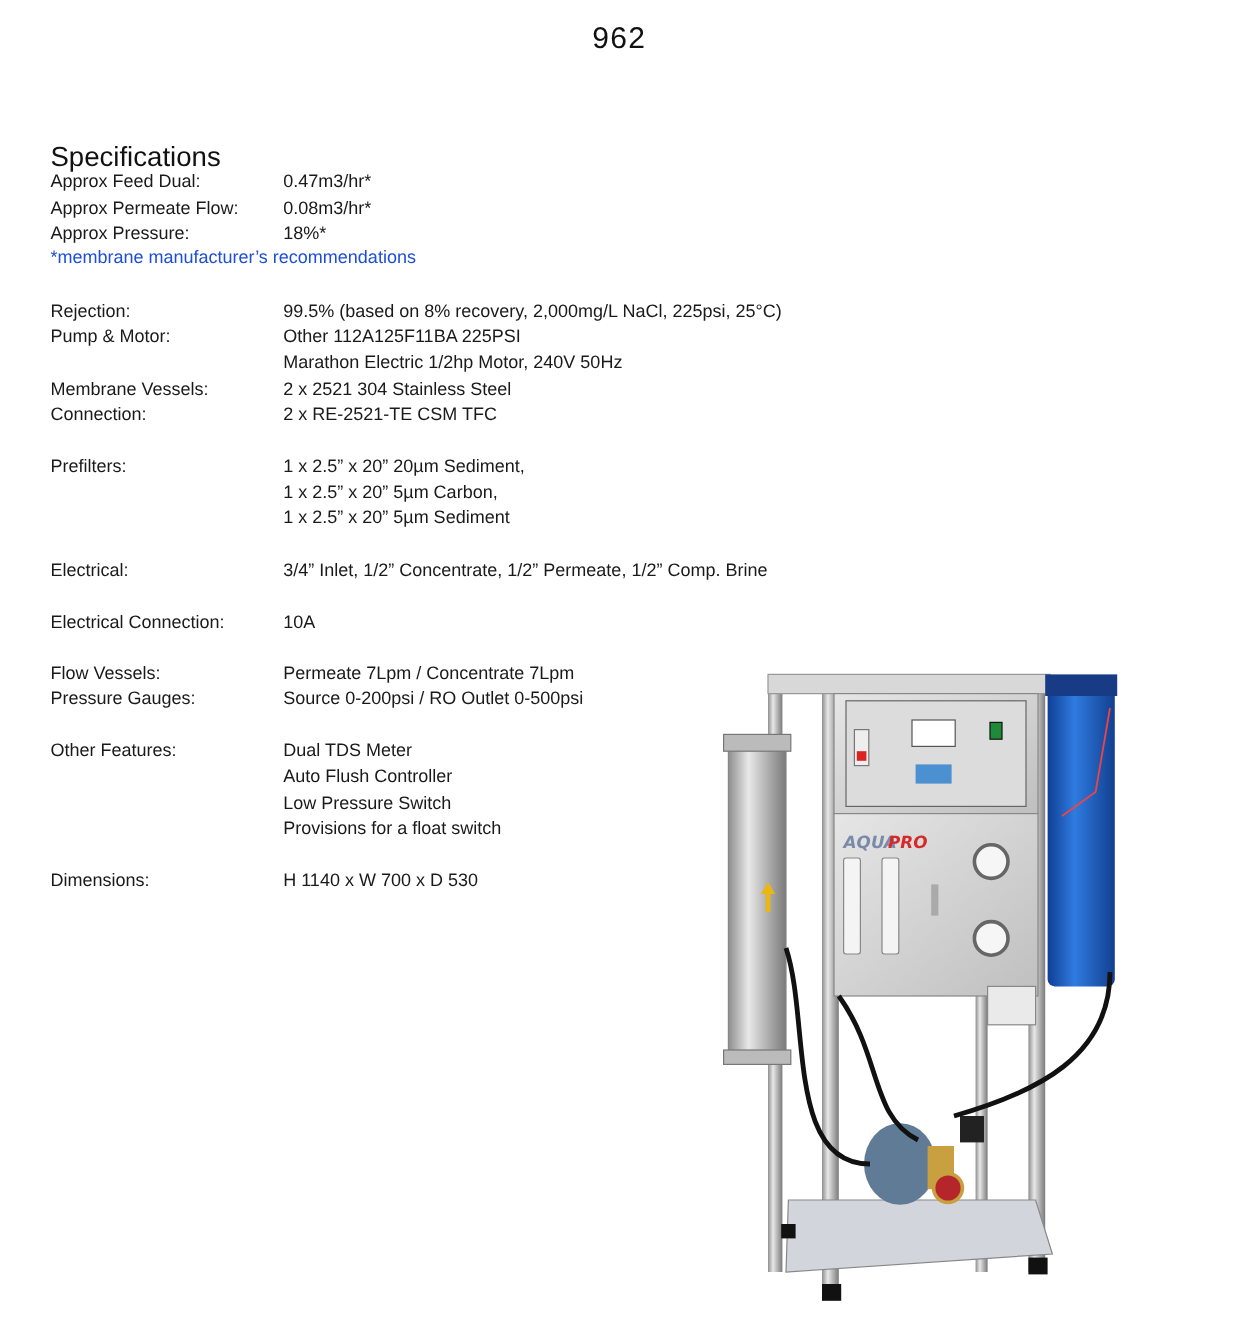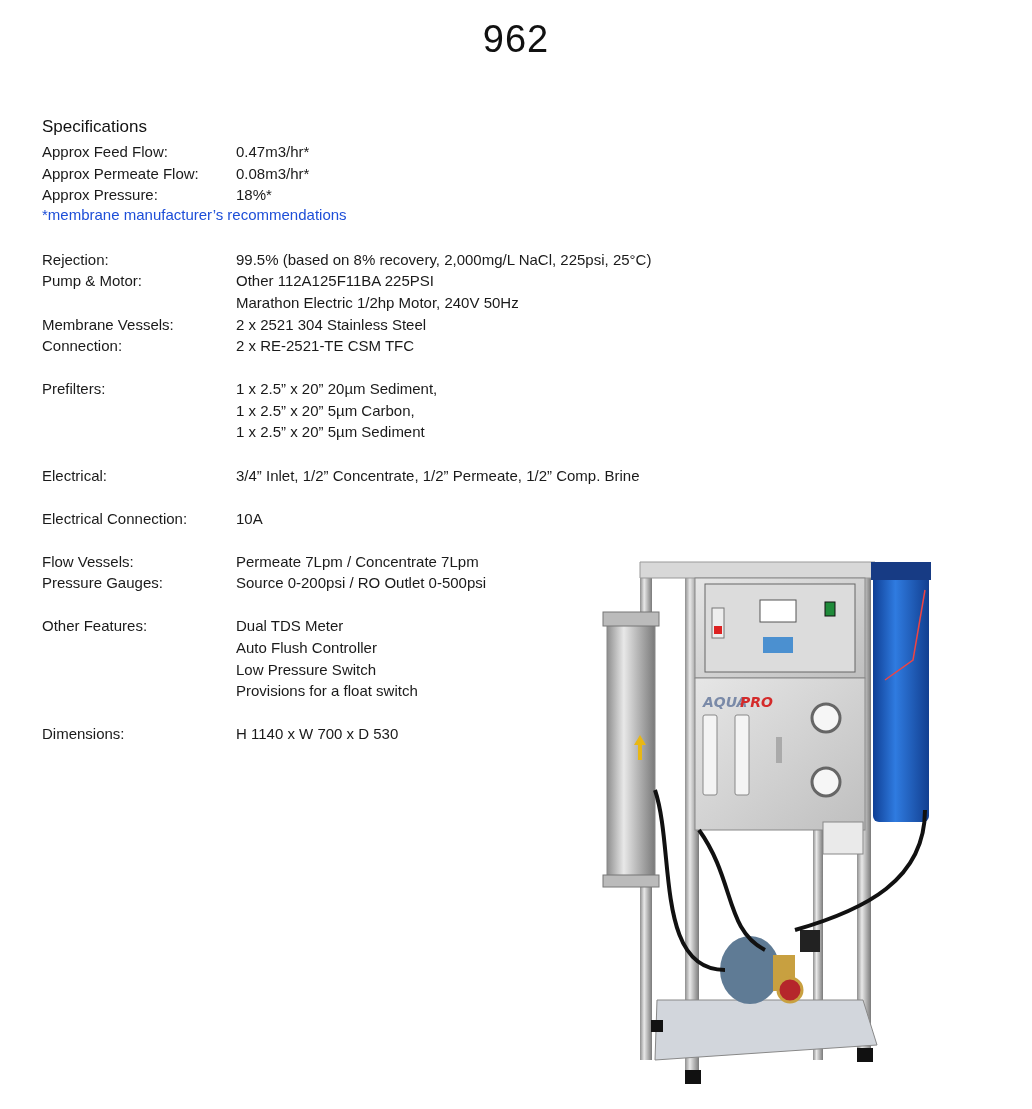--- a/index.html
+++ b/index.html
@@ -1,35 +1,35 @@
 <!DOCTYPE html>
 <html><head>
 <meta charset="utf-8">
 <style>
   html, body { margin: 0; padding: 0; background: #ffffff; }
   body { width: 1032px; height: 1109px; position: relative; overflow: hidden;
          font-family: "Liberation Sans", "DejaVu Sans", sans-serif; color: #111; }
   .title { position: absolute; top: 18px; left: 0; width: 1032px; text-align: center;
-           font-size: 38px; letter-spacing: 1px; color: #111; }
-  .section-head { position: absolute; left: 42px; top: 117px; font-size: 17px; color: #111; }
+           font-size: 25px; letter-spacing: 1px; color: #111; }
+  .section-head { position: absolute; left: 42px; top: 117px; font-size: 23px; color: #111; }
   .spec { position: absolute; left: 42px; font-size: 15px; line-height: 21.7px; color: #1a1a1a; }
   .spec .lbl { position: absolute; left: 0; white-space: nowrap; }
   .spec .val { position: absolute; left: 194px; white-space: nowrap; }
   .note { position: absolute; left: 42px; top: 206px; font-size: 15px; color: #1d4ed8; }
   .photo { position: absolute; left: 595px; top: 550px; width: 355px; height: 540px; }
 </style>
 </head>
 <body>
 
 <div class="title">962</div>
 
 <div class="section-head">Specifications</div>
 
 <div class="spec" style="top:141px;">
-  <span class="lbl">Approx Feed Flow:</span>
+  <span class="lbl">Approx Feed Dual:</span>
   <span class="val">0.47m3/hr*</span>
 </div>
 <div class="spec" style="top:163px;">
   <span class="lbl">Approx Permeate Flow:</span>
   <span class="val">0.08m3/hr*</span>
 </div>
 <div class="spec" style="top:184px;">
   <span class="lbl">Approx Pressure:</span>
   <span class="val">18%*</span>
 </div>

